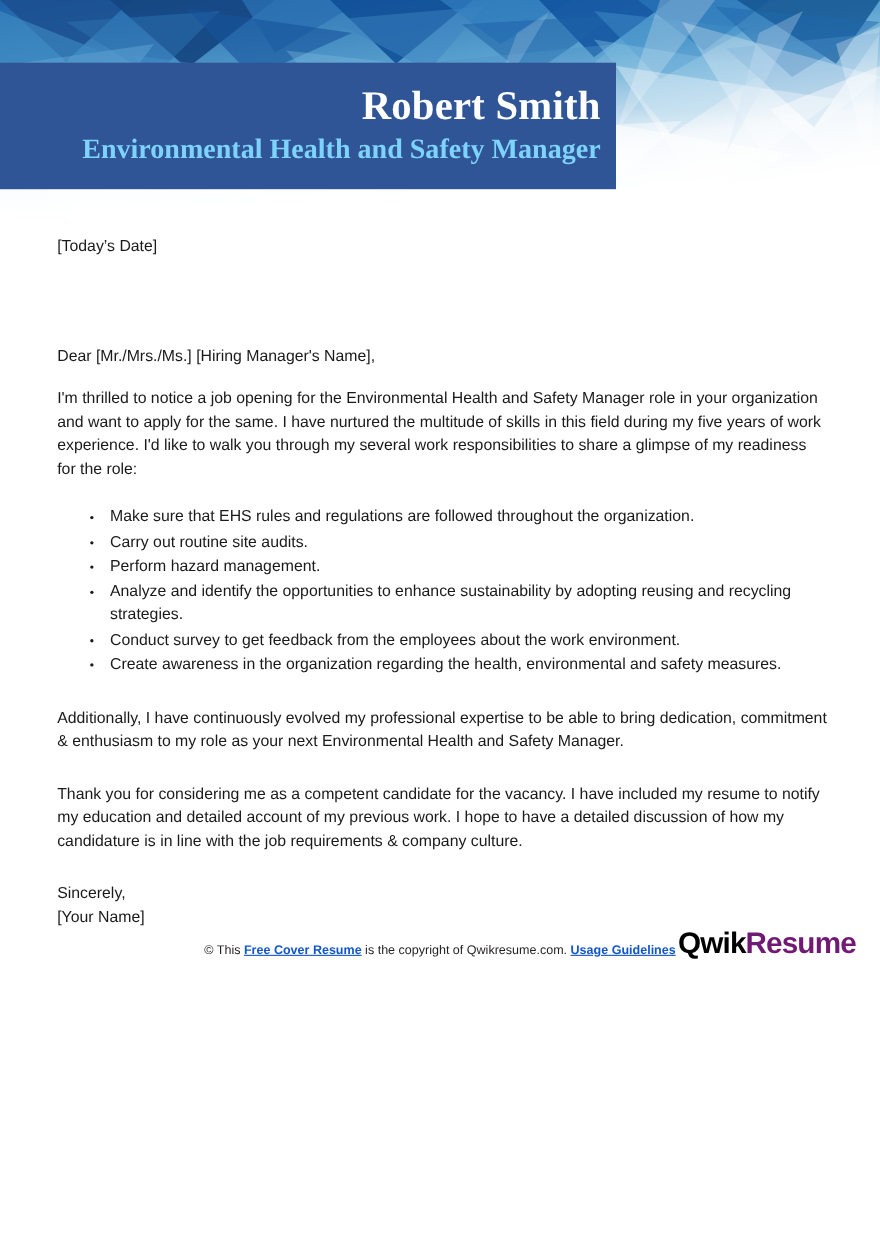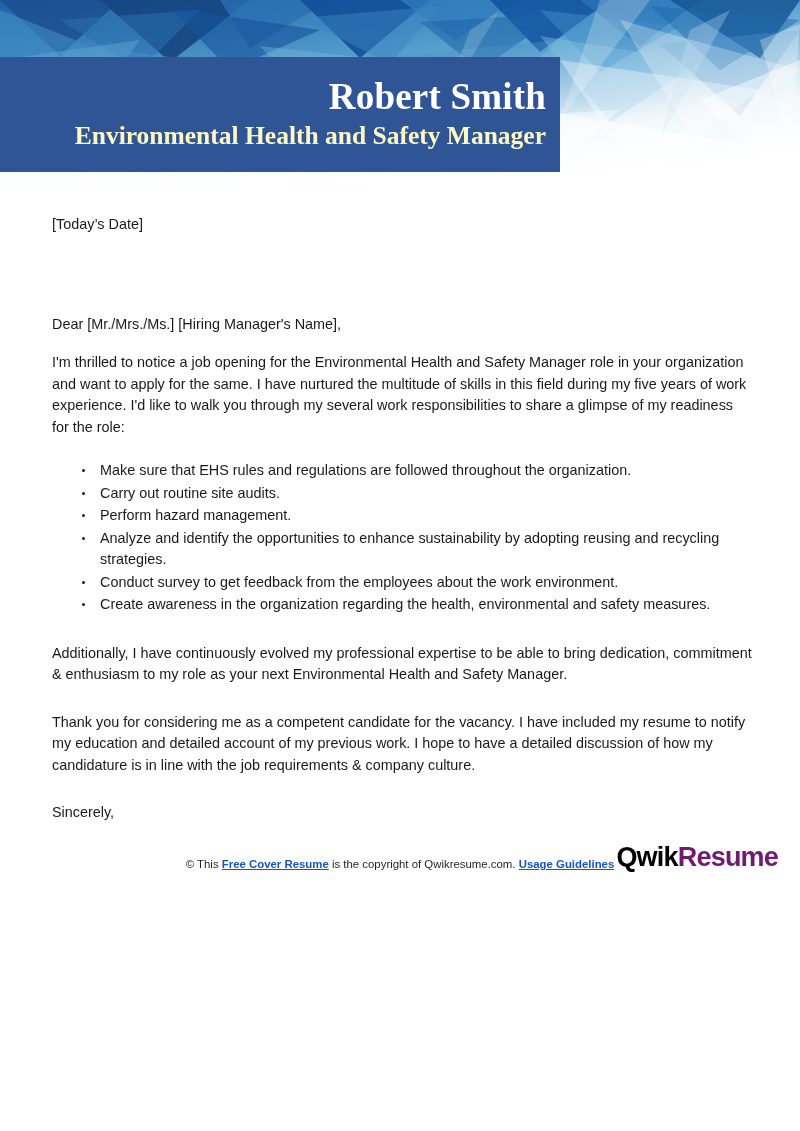--- a/index.html
+++ b/index.html
@@ -49,21 +49,21 @@
     line-height: 1.06;
     color: #ffffff;
     letter-spacing: 0.2px;
     white-space: nowrap;
   }
   .cand-title {
     font-family: "Liberation Serif", serif;
     font-weight: bold;
     font-size: 25.5px;
     line-height: 1.12;
-    color: #fef9c3;
+    color: #7dd3fc;
     margin-top: 6px;
     white-space: nowrap;
   }
 
   
   .body-wrap {
     position: absolute;
     left: 52px;
     top: 214px;
     width: 700px;
@@ -243,20 +243,21 @@
 
     <div class="para">Additionally, I have continuously evolved my professional expertise to be able to bring dedication, commitment &amp; enthusiasm to my role as your next Environmental Health and Safety Manager.</div>
 
     <div class="gap-lg"></div>
 
     <div class="para">Thank you for considering me as a competent candidate for the vacancy. I have included my resume to notify my education and detailed account of my previous work. I hope to have a detailed discussion of how my candidature is in line with the job requirements &amp; company culture.</div>
 
     <div class="gap-lg"></div>
 
     <div class="para">Sincerely,</div>
+    <div class="para">[Your Name]</div>
   </div>
 
   <div class="footer">
     <div class="footer-text"><span>© This </span><a href="#">Free Cover Resume</a><span> is the copyright of Qwikresume.com. </span><a href="#">Usage Guidelines</a></div>
 
     <div class="logo"><span class="qwik">Qwik</span><span class="resume">Resume</span></div>
   </div>
 
 </div>
 

